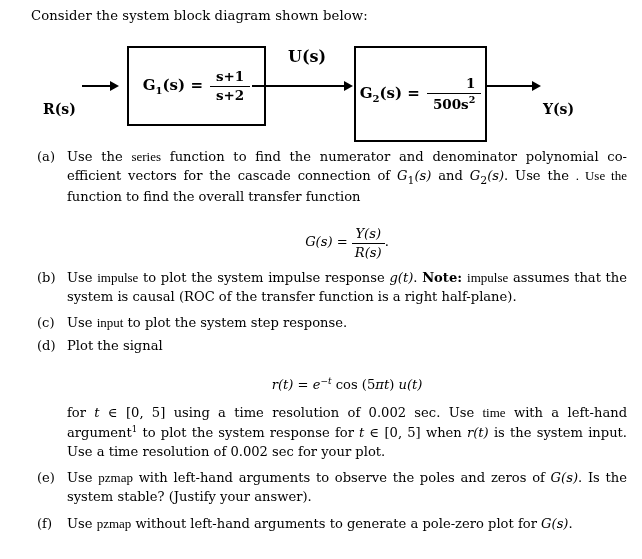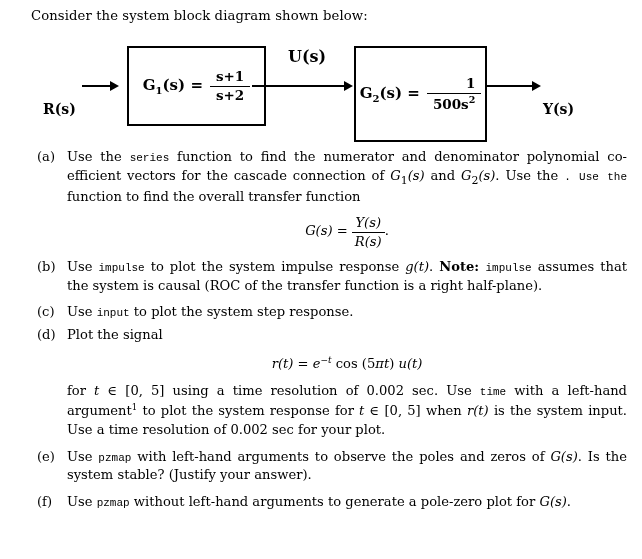--- a/index.html
+++ b/index.html
@@ -154,30 +154,30 @@
   .item .tag {
     position: absolute;
     left: 6px;
     top: 0;
   }
   .item .body {
     margin-left: 36px;
     text-align: justify;
   }
   tt, .mono {
-    font-family: Liberation Mono, monospace;
-    font-size: 11px;
+    font-family: Liberation Serif, serif;
+    font-size: 13px;
   }
   .math-italic {
     font-family: "DejaVu Serif", serif;
     font-style: italic;
   }
   .eqn {
     text-align: center;
-    margin: 9px 0 9px 0;
+    margin: 20px 0 9px 0;
   }
   .gfrac {
     display: inline-block;
     vertical-align: middle;
     text-align: center;
     line-height: 1.18;
   }
   .gfrac .num {
     display: block;
     border-bottom: 1.2px solid #000;

